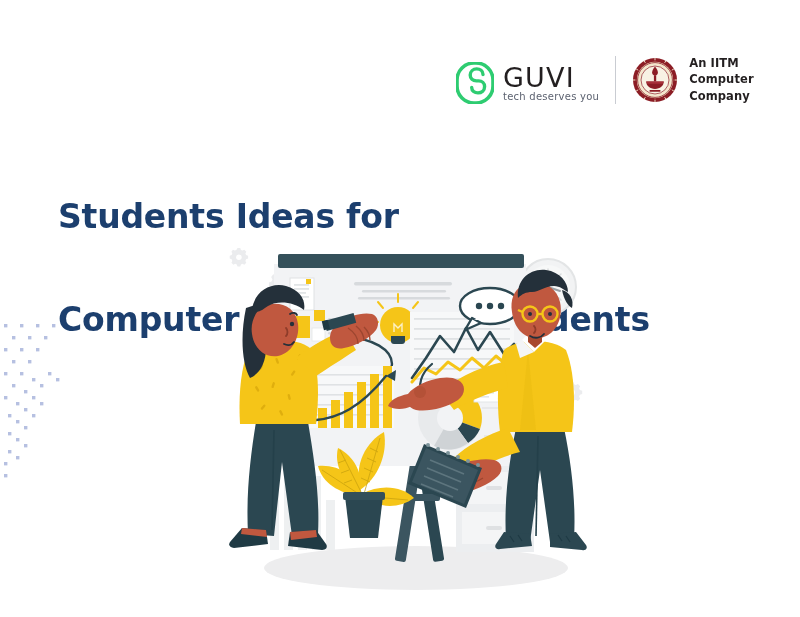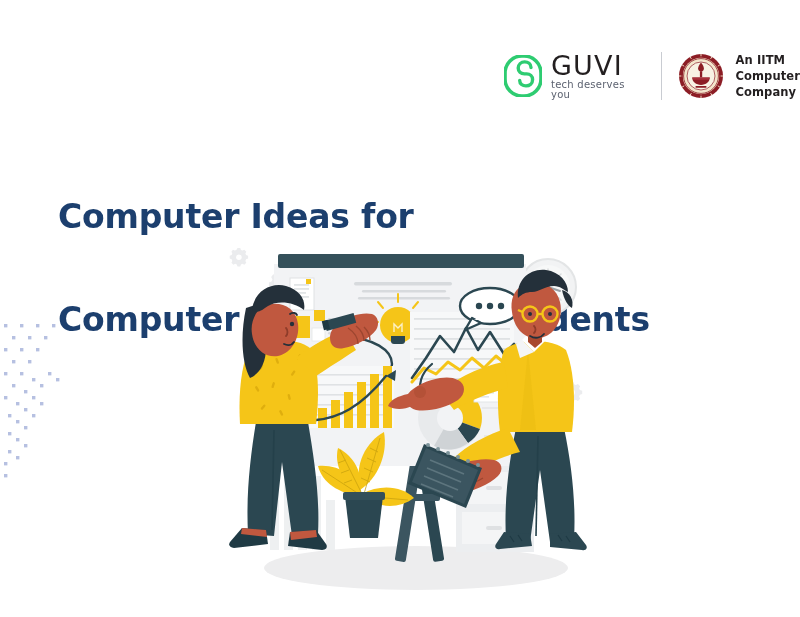--- a/index.html
+++ b/index.html
@@ -25,24 +25,24 @@
     left: 0;
     top: 322px;
     width: 62px;
     height: 182px;
     pointer-events: none;
   }
 
   
   .logo-lockup {
     position: absolute;
-    left: 504px;
+    left: 456px;
     top: 48px;
     display: flex;
-    align-items: center;
+    align-items: flex-end;
     gap: 0px;
     height: 56px;
   }
   .guvi-block {
     display: flex;
     align-items: center;
     gap: 9px;
     padding-right: 16px;
   }
   .guvi-mark { width: 38px; height: 42px; flex: none; }
@@ -209,21 +209,21 @@
       </svg>
       <div class="iitm-text">
         <div>An IITM</div>
         <div>Computer</div>
         <div>Company</div>
       </div>
     </div>
   </div>
 
   <h1 class="headline">
-    <span class="headline-line">Computer Ideas for</span>
+    <span class="headline-line">Students Ideas for</span>
     <span class="headline-line">Computer Engineering Students</span>
   </h1>
 
   <svg class="illustration" viewBox="0 0 380 375" xmlns="http://www.w3.org/2000/svg">
 
     <ellipse cx="188" cy="336" rx="152" ry="22" fill="#ededee"></ellipse>
 
     <g fill="#ebecee">
       <g transform="translate(44,40) scale(0.62)">
         <path d="M12 0h6l1.4 4.3 3.4 1.4 4-2 4.3 4.3-2 4 1.4 3.4L35 17v6l-4.5 1.6-1.4 3.4 2 4-4.3 4.3-4-2-3.4 1.4L18 40h-6l-1.6-4.3-3.4-1.4-4 2L-1.3 32l2-4L-.7 24.6-5 23v-6l4.3-1.6 1.4-3.4-2-4L2 3.7l4 2 3.4-1.4z"></path>

